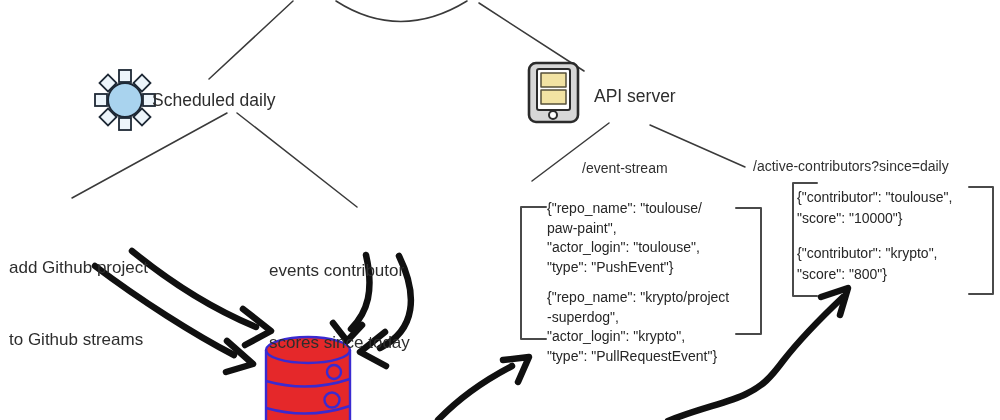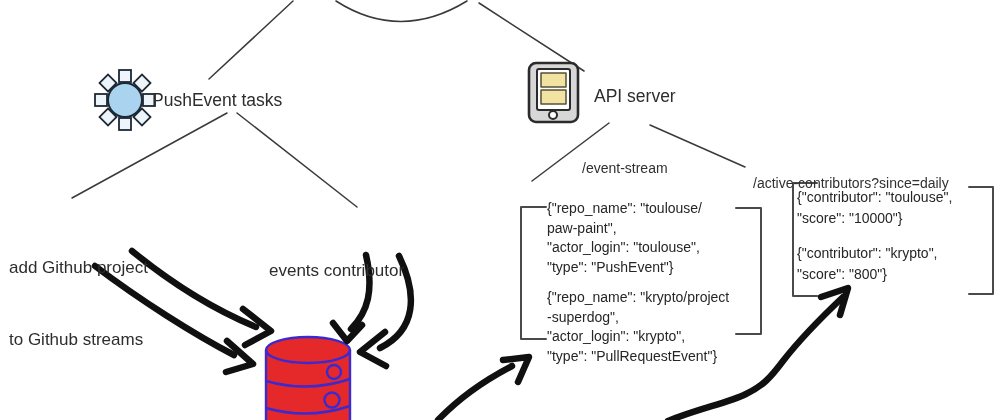--- a/index.html
+++ b/index.html
@@ -93,33 +93,34 @@
         <path d="M438,420 C460,397 485,380 512,366"></path>
         <path d="M503,360 L529,357 L518,382"></path>
       </g>
       <g>
         <path d="M668,421 C700,408 728,403 746,394 C763,386 771,377 783,361 C804,334 825,314 843,297"></path>
         <path d="M821,297 L848,288 L840,315"></path>
       </g>
     </g>
   </svg>
 
-  <div class="lbl" style="left:152px;top:88px">PushEvent tasks</div>
+  <div class="lbl" style="left:152px;top:88px">Scheduled daily</div>
   <div class="lbl" style="left:594px;top:84px">API server</div>
 
   <div class="task" style="left:9px;top:208px">
     <div>add Github project</div>
     <div>to Github streams</div>
   </div>
   <div class="task" style="left:269px;top:211px">
     <div>events contributor</div>
+    <div>scores since today</div>
   </div>
 
   <div class="ep" style="left:582px;top:160px">/event-stream</div>
-  <div class="ep" style="left:753px;top:175px">/active-contributors?since=daily</div>
+  <div class="ep" style="left:753px;top:158px">/active-contributors?since=daily</div>
 
   <div class="json-block ljson" style="left:547px;top:199px">
     <div class="jline">{"repo_name": "toulouse/</div>
     <div class="jline">paw-paint",</div>
     <div class="jline">"actor_login": "toulouse",</div>
     <div class="jline">"type": "PushEvent"}</div>
     <div class="jline gap">{"repo_name": "krypto/project</div>
     <div class="jline">-superdog",</div>
     <div class="jline">"actor_login": "krypto",</div>
     <div class="jline">"type": "PullRequestEvent"}</div>

